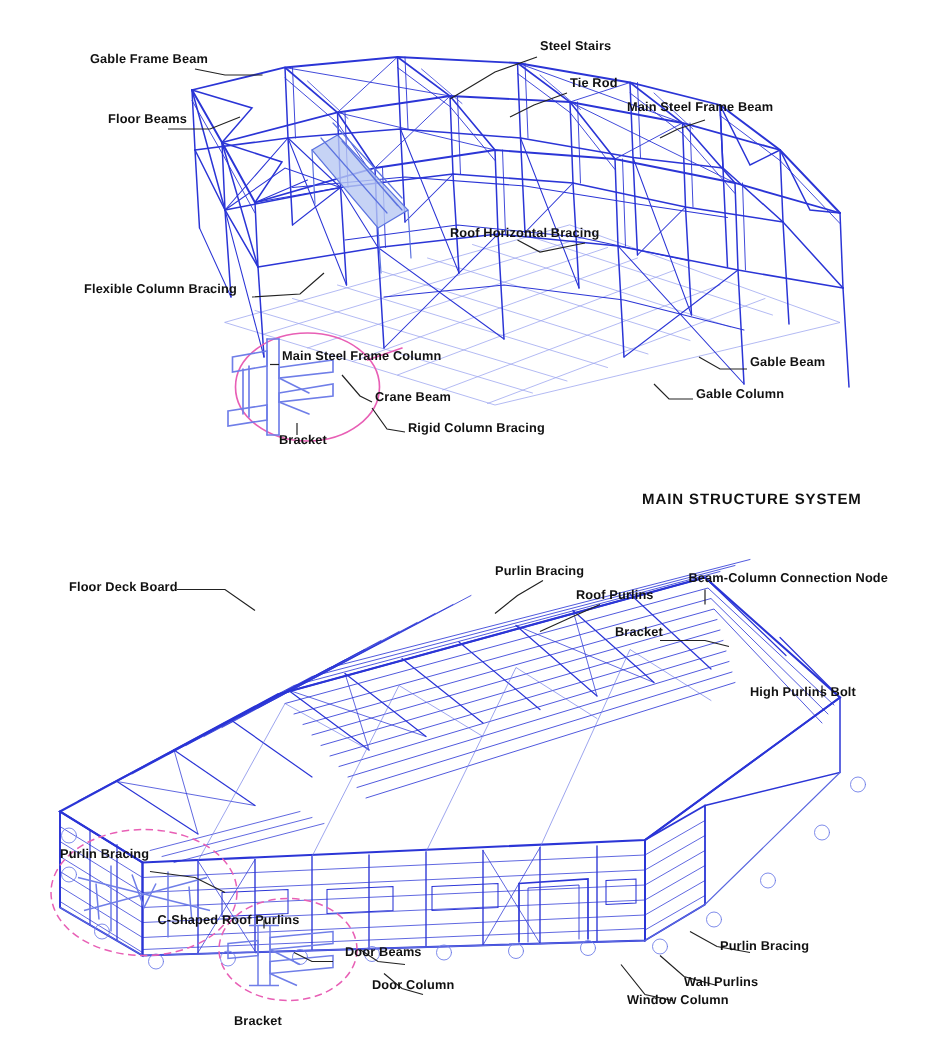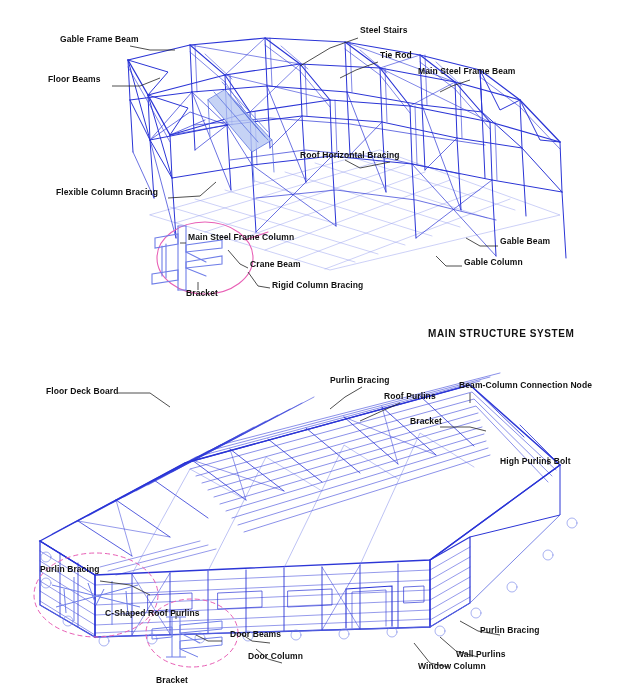--- a/index.html
+++ b/index.html
@@ -198,21 +198,21 @@
         <path d="M186 243 L180 243"></path>
         <path d="M248 268 L240 264 L228 250"></path>
         <path d="M270 288 L258 286 L248 272"></path>
         <path d="M498 246 L480 246 L466 238"></path>
         <path d="M462 266 L446 266 L436 256"></path>
         <path d="M198 290 L198 282"></path>
       </g>
     </svg>
 
     <div class="label" style="left:60px; top:34px;">Gable Frame Beam</div>
-    <div class="label" style="left:48px; top:74px;">Floor Beams</div>
+    <div class="label" style="left:72px; top:74px;">Floor Beams</div>
     <div class="label" style="left:360px; top:25px;text-align:right;">Steel Stairs</div>
     <div class="label" style="left:380px; top:50px;">Tie Rod</div>
     <div class="label" style="left:418px; top:66px;">Main Steel Frame Beam</div>
     <div class="label" style="left:300px; top:150px;">Roof Horizontal Bracing</div>
     <div class="label" style="left:56px; top:187px;">Flexible Column Bracing</div>
     <div class="label" style="left:188px; top:232px;">Main Steel Frame Column</div>
     <div class="label" style="left:250px; top:259px;">Crane Beam</div>
     <div class="label" style="left:272px; top:280px;">Rigid Column Bracing</div>
     <div class="label" style="left:500px; top:236px;">Gable Beam</div>
     <div class="label" style="left:464px; top:257px;">Gable Column</div>

